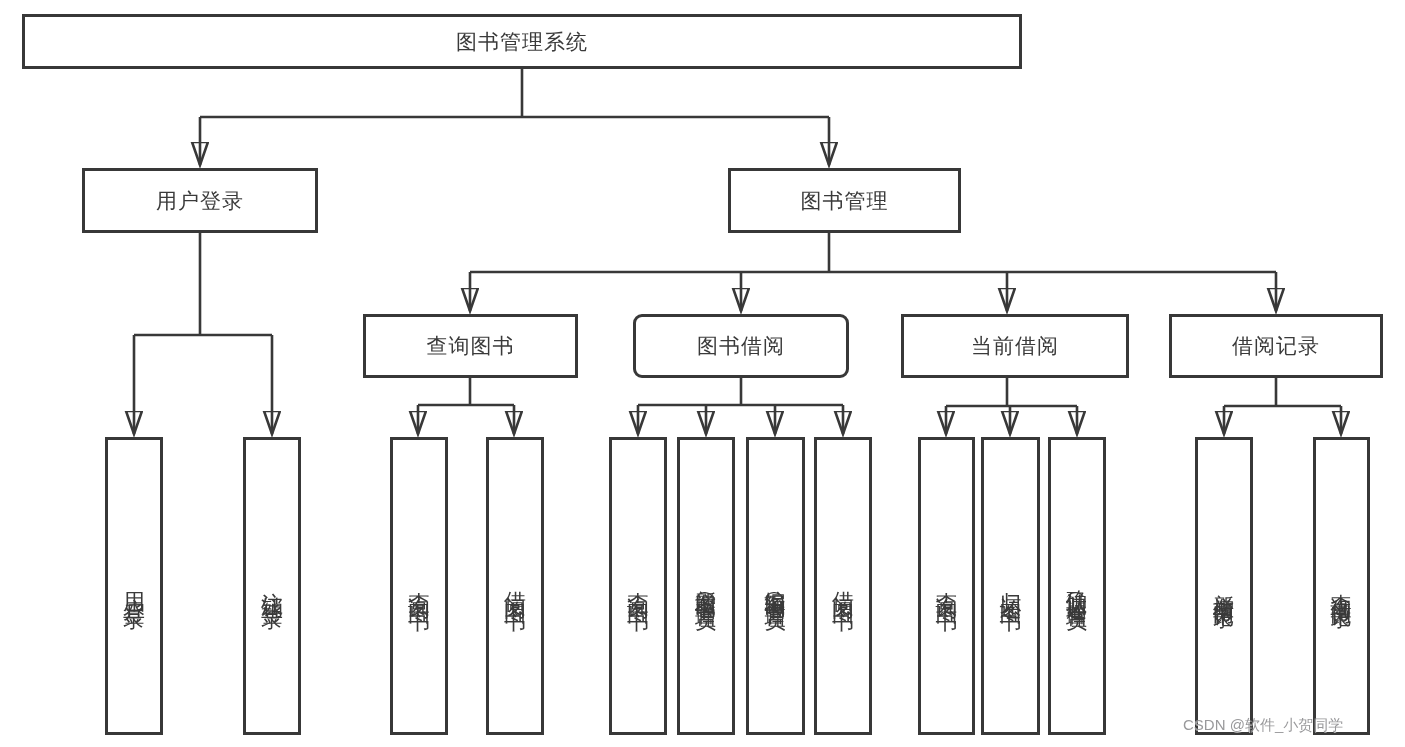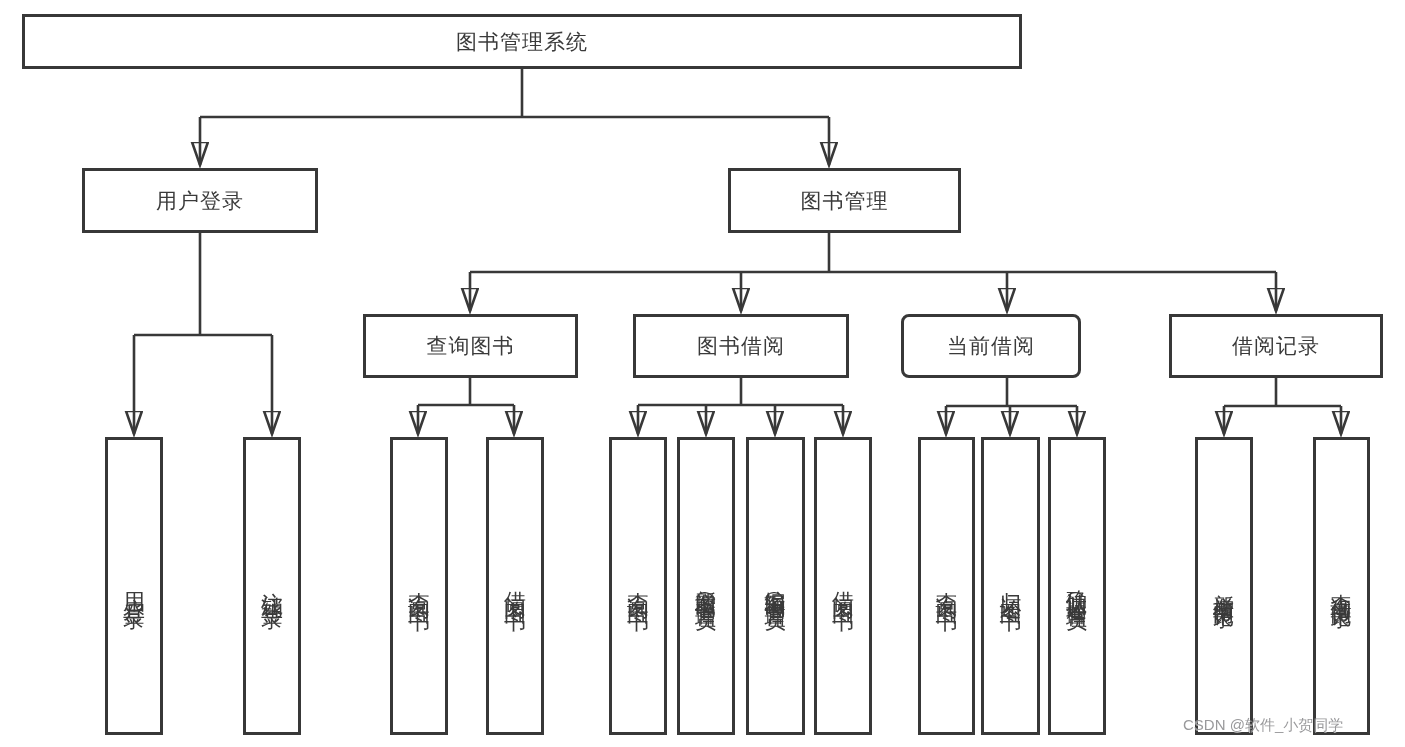--- a/index.html
+++ b/index.html
@@ -117,22 +117,22 @@
     <path d="M1224,406 V434" marker-end="url(#arw)"></path>
     <path d="M1341,406 V434" marker-end="url(#arw)"></path>
   </svg>
 
   <div class="node hbox" style="left:22px; top:14px; width:1000px; height:55px;">图书管理系统</div>
 
   <div class="node hbox" style="left:82px; top:168px; width:236px; height:65px;">用户登录</div>
   <div class="node hbox" style="left:712px; top:168px; width:233px; height:65px;margin-left:16px;">图书管理</div>
 
   <div class="node hbox" style="left:363px; top:314px; width:215px; height:64px;">查询图书</div>
-  <div class="node hbox" style="left:633px; top:314px; width:216px; height:64px;">图书借阅</div>
-  <div class="node hbox" style="left:901px; top:314px; width:180px; height:64px;border-radius:8px;">当前借阅</div>
+  <div class="node hbox" style="left:633px; top:314px; width:216px; height:64px;border-radius:9px;">图书借阅</div>
+  <div class="node hbox" style="left:901px; top:314px; width:228px; height:64px;">当前借阅</div>
   <div class="node hbox" style="left:1169px; top:314px; width:214px; height:64px;">借阅记录</div>
 
   <div class="node vbox" style="left:105px; top:437px; width:58px; height:298px;">
     <span>用户登录</span>
   </div>
   <div class="node vbox" style="left:243px; top:437px; width:58px; height:298px;">
     <span>注销登录</span>
   </div>
 
   <div class="node vbox" style="left:390px; top:437px; width:58px; height:298px;">

